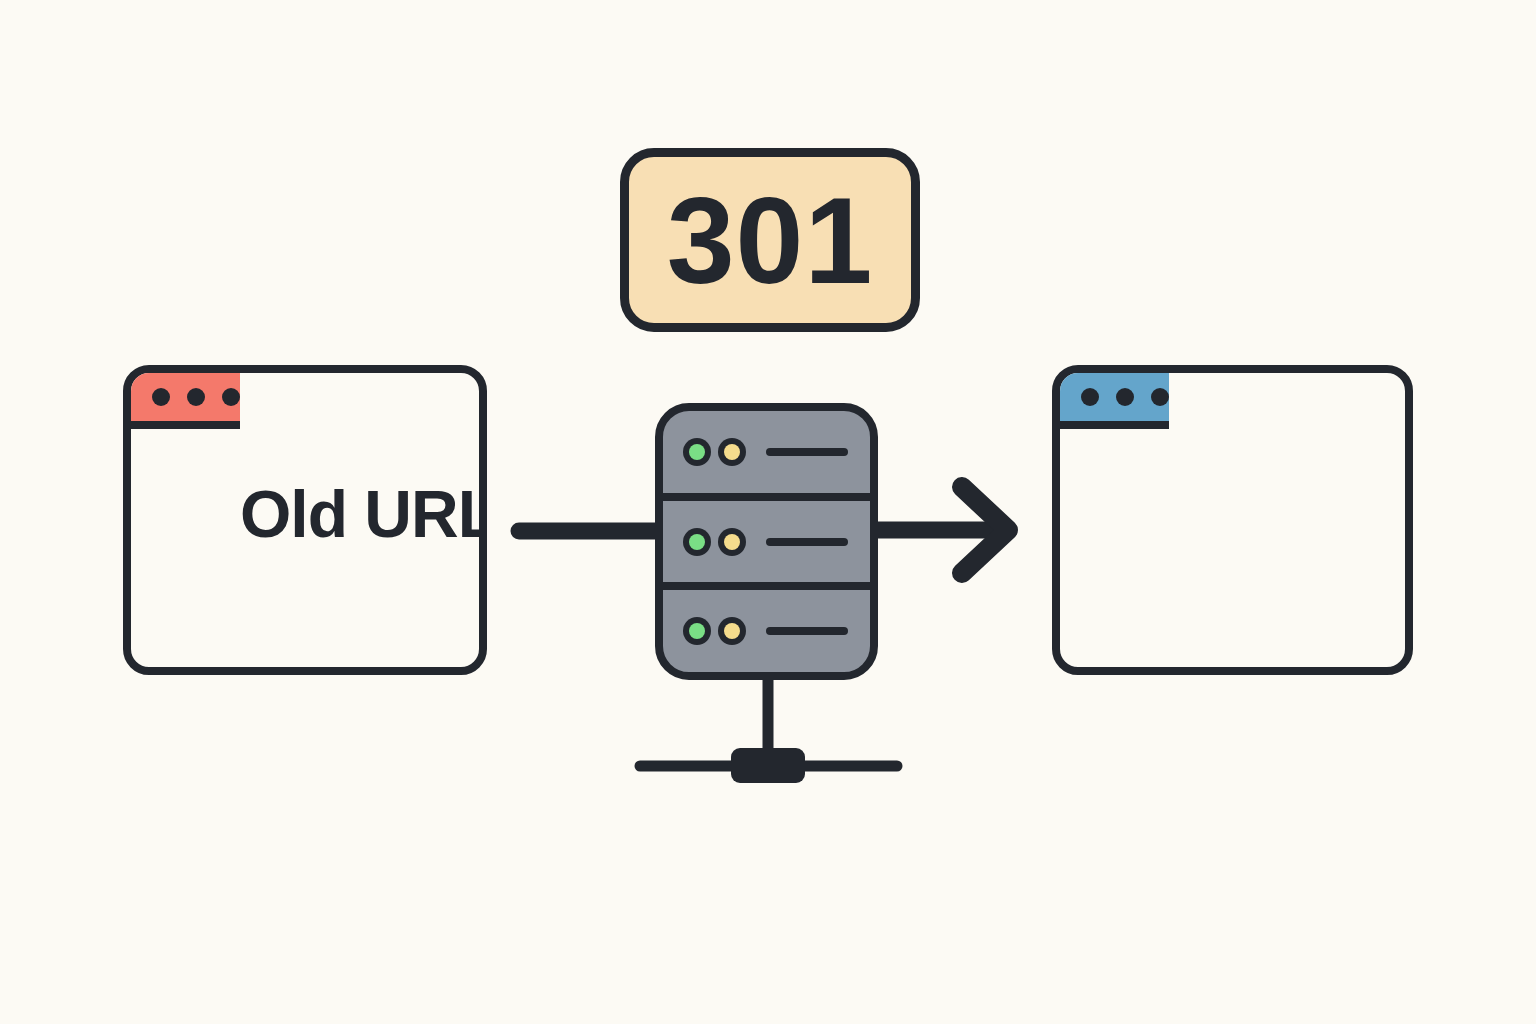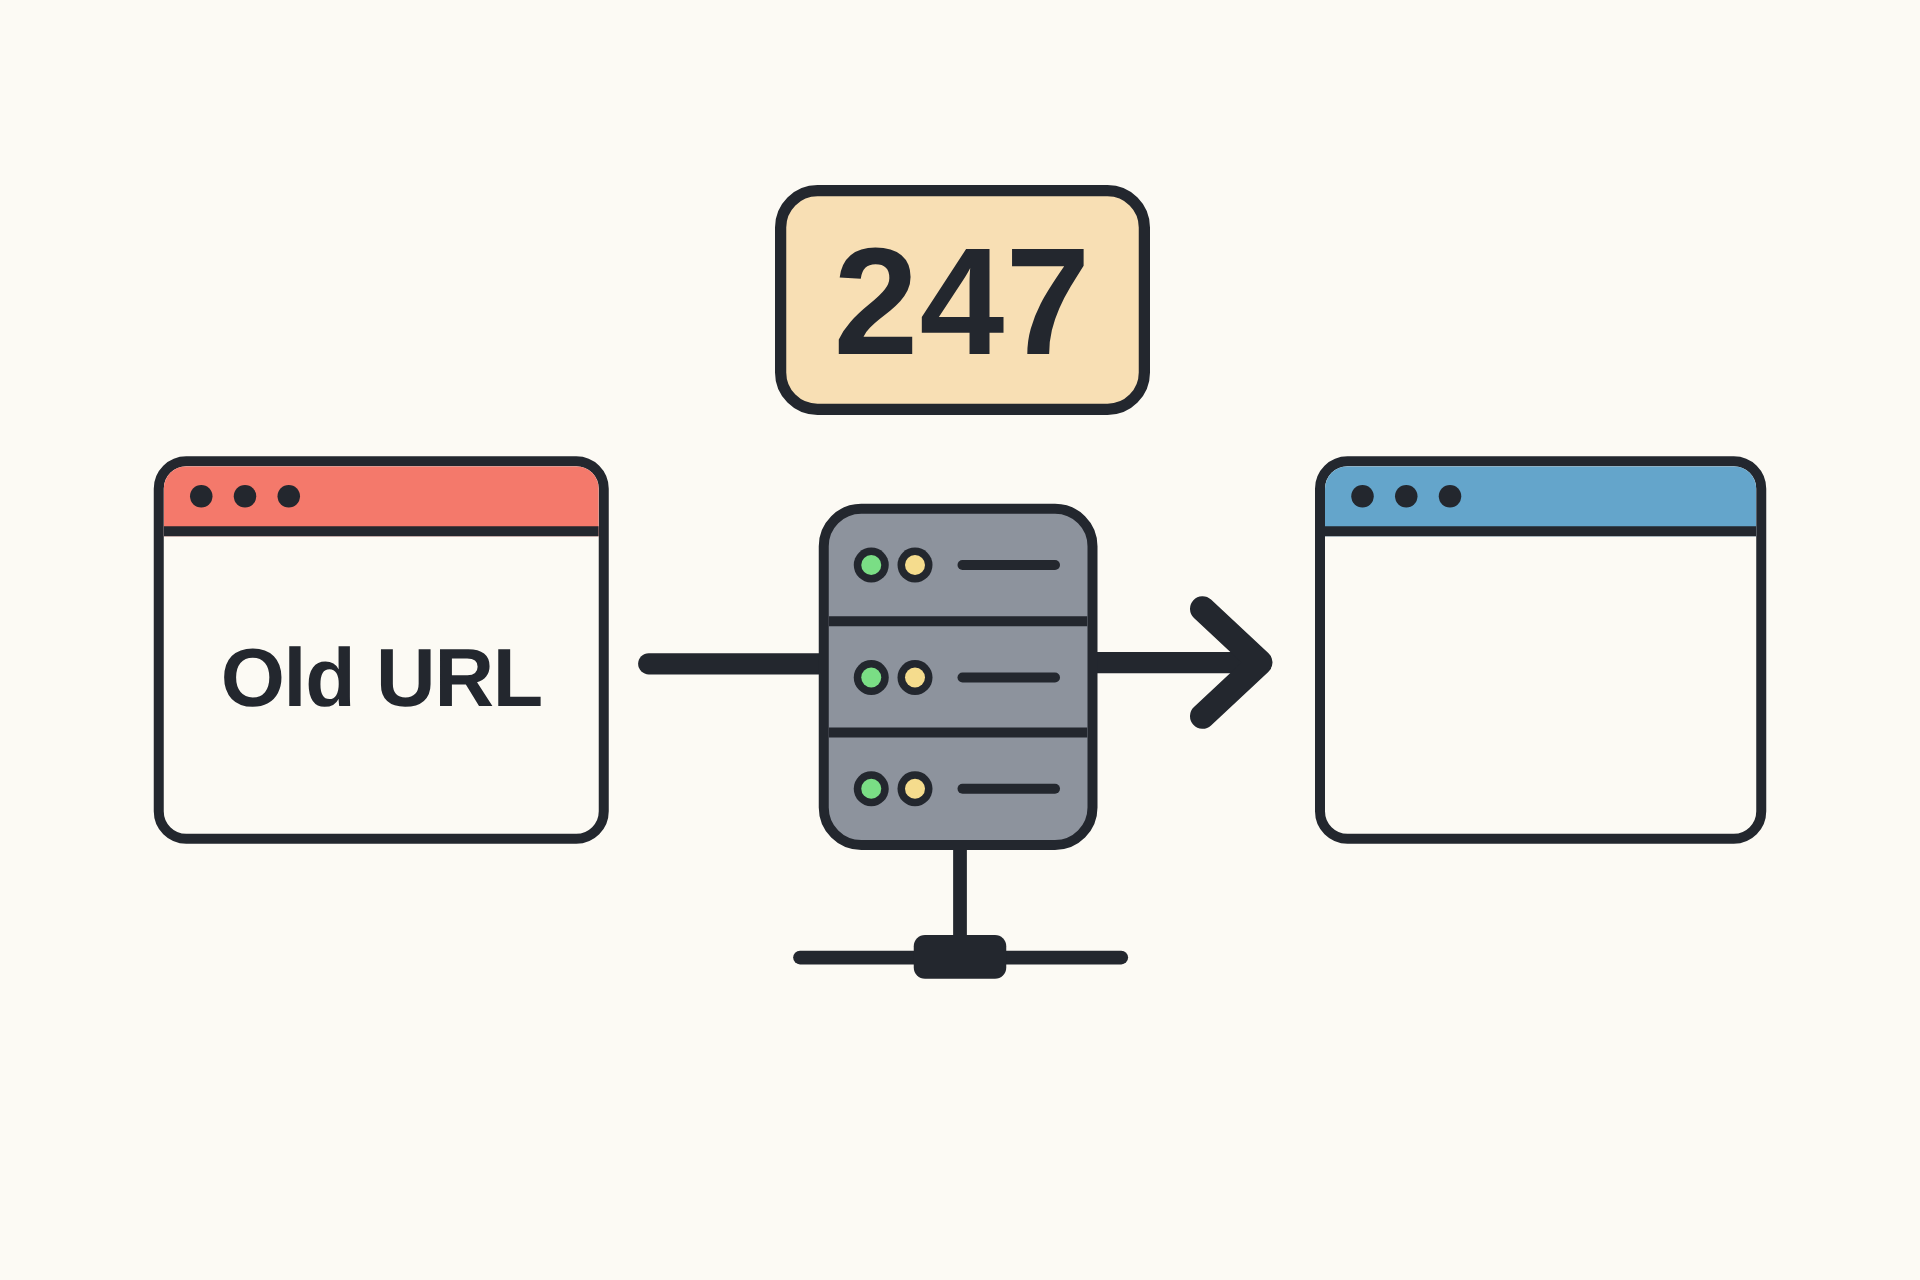--- a/index.html
+++ b/index.html
@@ -28,21 +28,21 @@
   }
   .badge span{
     font-size:122px;font-weight:bold;color:var(--ink);letter-spacing:1px;line-height:1;
     padding-top:2px;
   }
 
   
   .window{
     position:absolute;top:365px;height:310px;z-index:2;
     background:var(--bg);border:8px solid var(--ink);border-radius:26px;
-    overflow:hidden;display:flex;flex-direction:column;
+    overflow:hidden;display:flex;flex-direction:row;
   }
   .window.old{left:123px;width:364px;}
   .window.new{left:1052px;width:361px;}
   .titlebar{
     height:56px;flex:0 0 auto;border-bottom:8px solid var(--ink);
     display:flex;align-items:center;padding-left:21px;gap:17px;
   }
   .titlebar.old-bar{background:var(--coral);}
   .titlebar.new-bar{background:var(--blue);}
   .dot{width:18px;height:18px;border-radius:50%;background:var(--ink);flex:0 0 auto;}
@@ -82,21 +82,21 @@
     <path d="M 962 487 L 1008 530 L 962 573" fill="none" stroke="#23272E" stroke-width="20" stroke-linecap="round" stroke-linejoin="round"></path>
 
     <line x1="768" y1="668" x2="768" y2="752" stroke="#23272E" stroke-width="11"></line>
 
     <line x1="640" y1="766" x2="897" y2="766" stroke="#23272E" stroke-width="11" stroke-linecap="round"></line>
 
     <rect x="731" y="748" width="74" height="35" rx="9" fill="#23272E"></rect>
   </svg>
 
   <div class="badge">
-    <span>247</span>
+    <span>301</span>
   </div>
 
   <div class="window old">
     <div class="titlebar old-bar">
       <span class="dot"></span>
       <span class="dot"></span>
       <span class="dot"></span>
     </div>
     <div class="win-body">
       <span class="win-label">Old URL</span>

